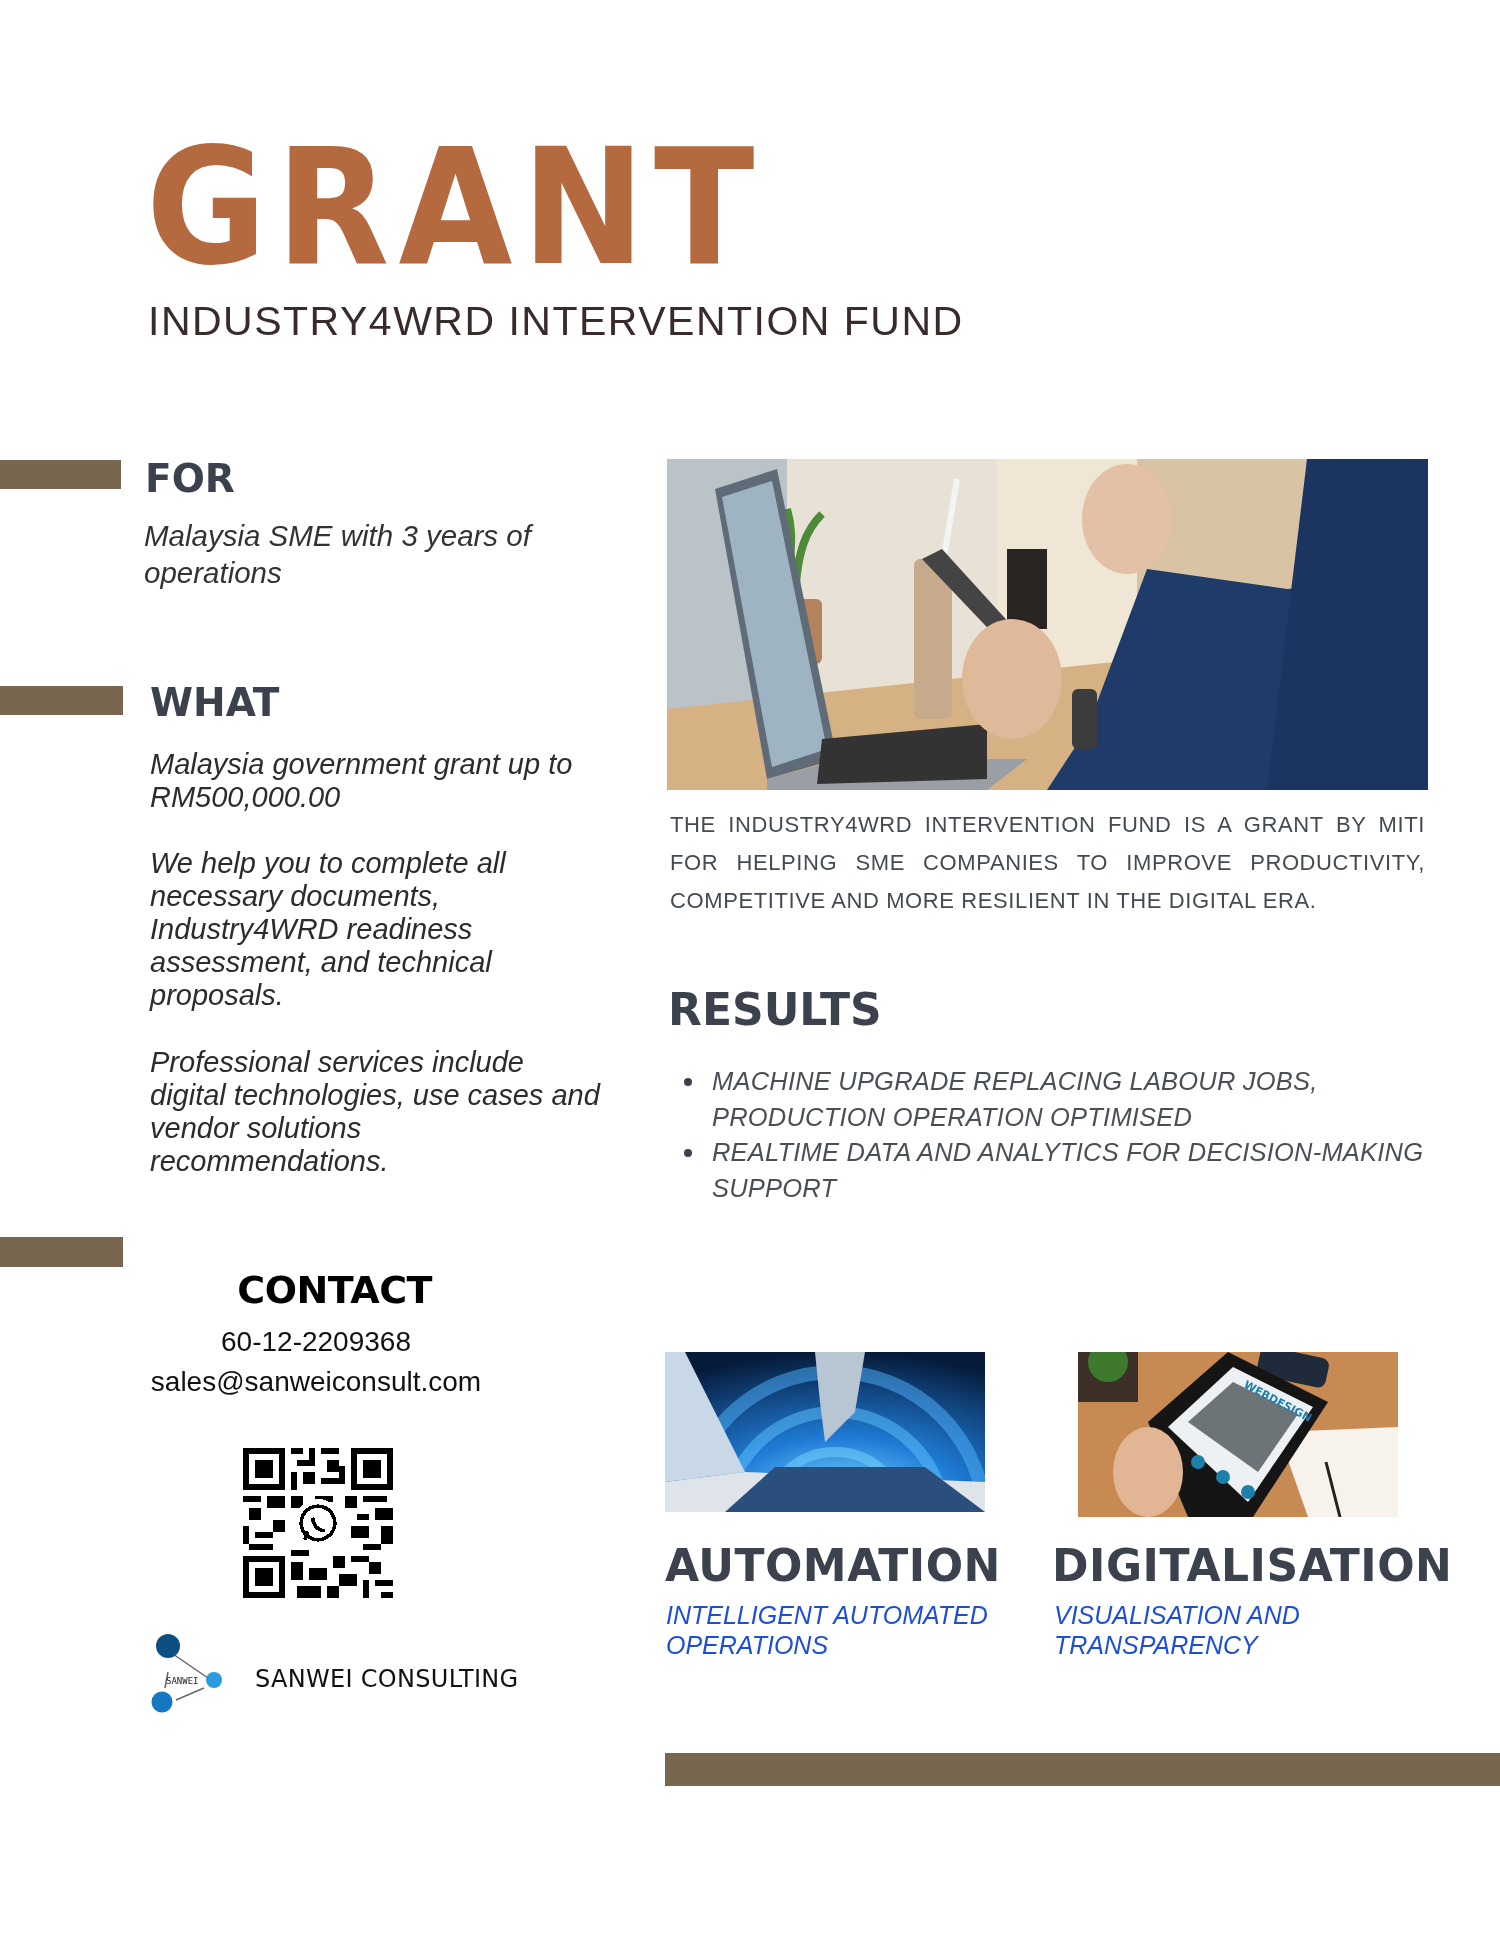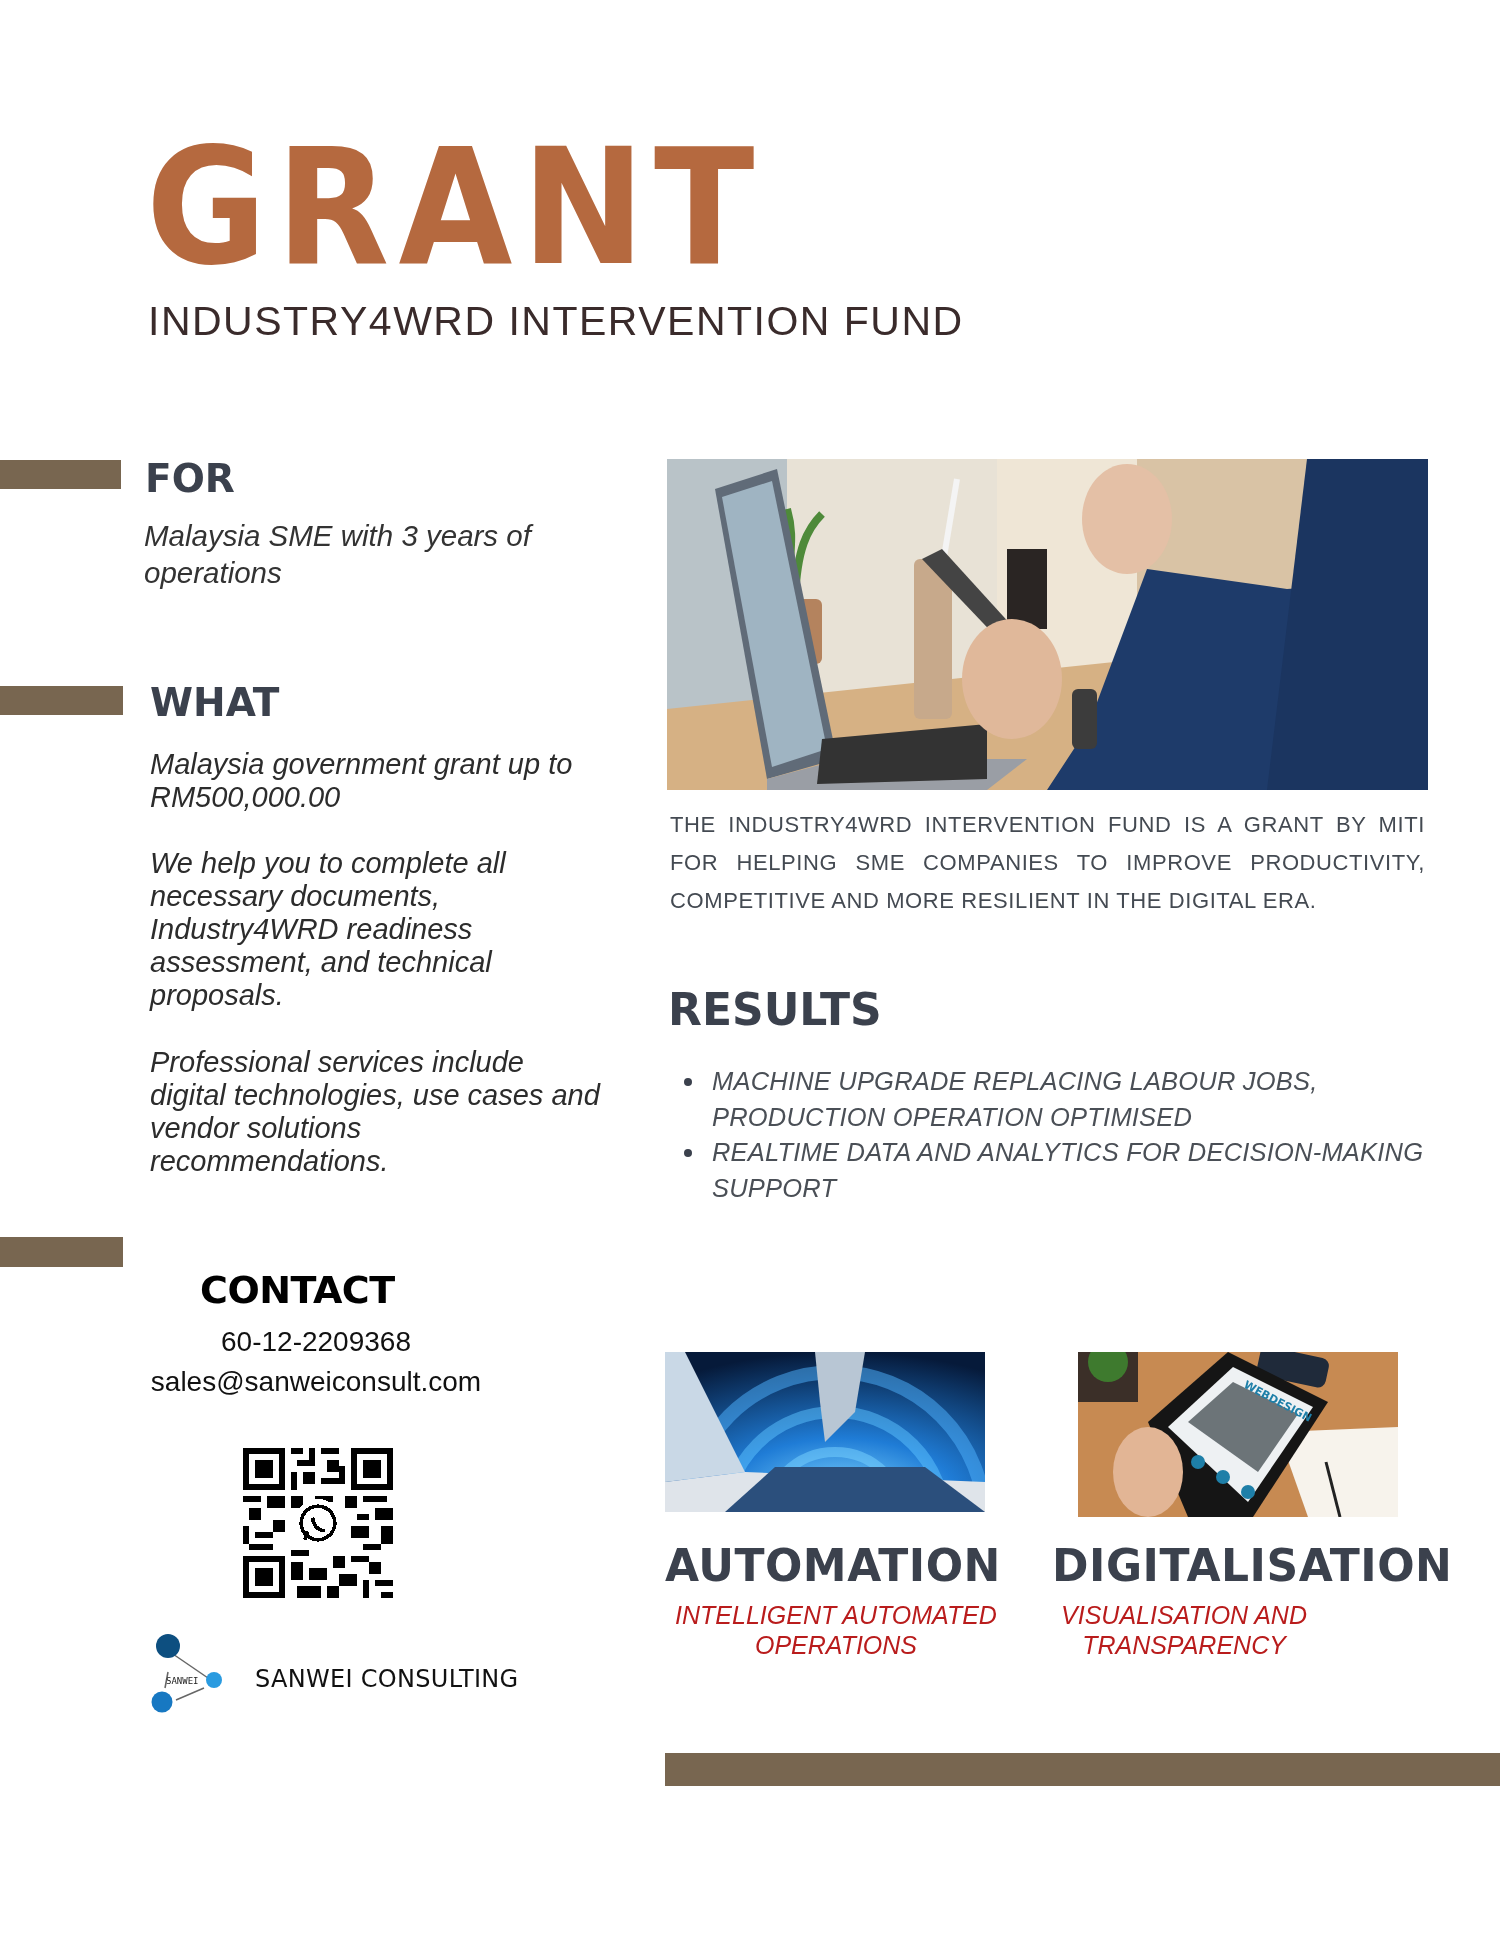--- a/index.html
+++ b/index.html
@@ -8,24 +8,24 @@
   .bar { position:absolute; background:#786650; }
   .grant-title { left:146px; top:128px; font-family:"DejaVu Sans", sans-serif; font-weight:bold; font-size:160px; letter-spacing:10px; line-height:1; color:#b5693f; transform:scaleX(0.92); transform-origin:left top; }
   .subtitle { left:148px; top:298px; font-size:41px; color:#3a2b2b; letter-spacing:1.5px; white-space:nowrap; }
   .section-label { font-family:"DejaVu Sans", sans-serif; font-weight:bold; color:#3b414d; font-size:39px; line-height:1; }
   .italic-text { font-style:italic; color:#2c2c2c; font-size:29px; line-height:33px;margin-top:6px; }
   .para { left:670px; top:806px; width:755px; font-size:22px; line-height:38px; color:#444a52; text-align:justify; text-align-last:left; letter-spacing:0.6px; }
   .results-title { left:668px; top:988px; font-family:"DejaVu Sans", sans-serif; font-weight:bold; font-size:44px; color:#3b414d; line-height:1; }
   .bullets { left:680px; top:1064px; width:720px; margin:0; padding:0 0 0 32px; list-style:none; }
   .bullets li { position:relative; font-style:italic; font-size:25.5px; line-height:35.5px; color:#4a4f56; letter-spacing:0.2px; }
   .bullets li::before { content:""; position:absolute; left:-28px; top:14px; width:8px; height:8px; border-radius:50%; background:#3b414d; }
-  .contact-title { left:200px; top:1268px; width:232px; text-align:left; font-family:"DejaVu Sans", sans-serif; font-weight:bold; font-size:38px; color:#000; letter-spacing:-0.5px; }
+  .contact-title { left:200px; top:1268px; width:232px; text-align:right; font-family:"DejaVu Sans", sans-serif; font-weight:bold; font-size:38px; color:#000; letter-spacing:-0.5px; }
   .contact-line { left:100px; width:432px; text-align:center; font-size:28px; color:#111; }
   .feature-title { font-family:"DejaVu Sans", sans-serif; font-weight:bold; font-size:44px; color:#3b414d; line-height:1; letter-spacing:0.5px; white-space:nowrap; }
-  .feature-sub { font-style:italic; font-size:25px; line-height:30px; color:#b91c1c;text-align:center; }
+  .feature-sub { font-style:italic; font-size:25px; line-height:30px; color:#1d4ed8; }
   .img { position:absolute; overflow:hidden; }
 </style>
 </head>
 <body>
 
 <div class="abs grant-title">GRANT</div>
 <div class="abs subtitle">INDUSTRY4WRD INTERVENTION FUND</div>
 
 <div class="bar" style="left:0;top:460px;width:121px;height:29px;"></div>
 <div class="abs section-label" style="left:145px;top:459px;">FOR</div>

